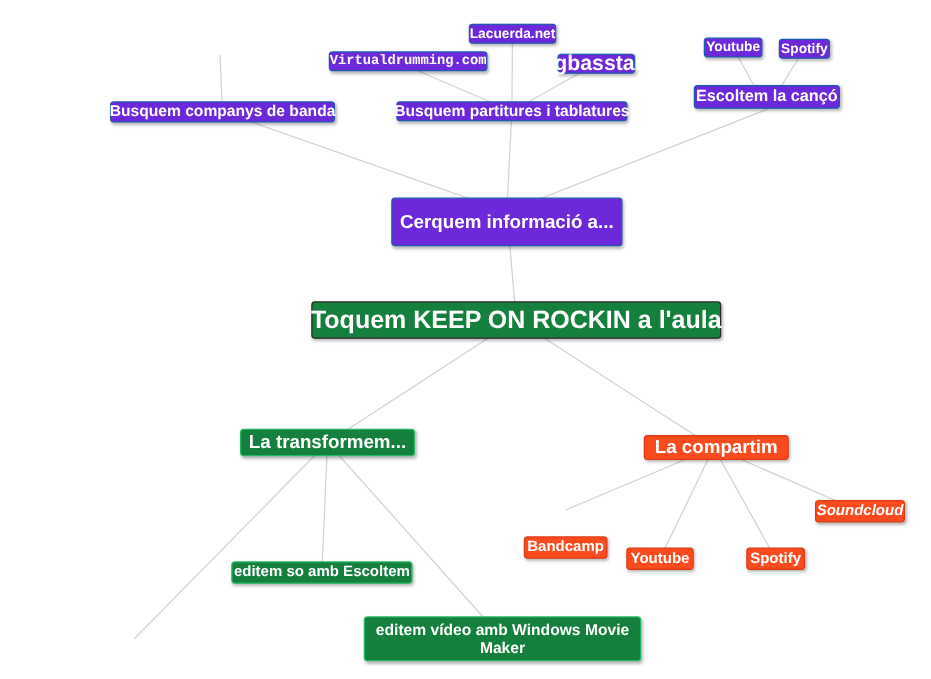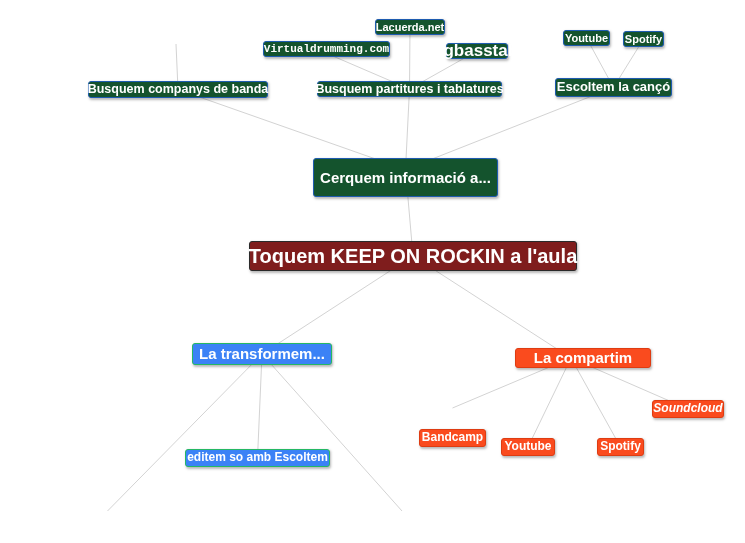--- a/index.html
+++ b/index.html
@@ -19,24 +19,24 @@
     font-weight:bold;
     text-align:center;
     white-space:nowrap;
     border-radius:3px;
     border:1px solid transparent;
     box-shadow:1px 1.5px 2.5px rgba(0,0,0,0.28);
     cursor:pointer;
     line-height:1.15;
   }
   .node.multiline{white-space:normal;}
-  .node.blue {background:#14532d;border-color:#1E5BB0;}
-  .node.green{background:#3b82f6;border-color:#25B864;}
+  .node.blue {background:#6d28d9;border-color:#1E5BB0;}
+  .node.green{background:#15803d;border-color:#25B864;}
   .node.red  {background:#FA4B1E;border-color:#DE3C12;}
-  .node.dark {background:#7f1d1d;border-color:#2A2A2A;}
+  .node.dark {background:#15803d;border-color:#2A2A2A;}
 </style>
 </head>
 <body>
 
 <div class="canvas">
   <svg class="edges" xmlns="http://www.w3.org/2000/svg">
       <line x1="413" y1="256" x2="405.5" y2="169.5" stroke="#D3D3D3" stroke-width="1"></line>
       <line x1="405.5" y1="169.5" x2="178" y2="89.5" stroke="#D3D3D3" stroke-width="1"></line>
       <line x1="405.5" y1="169.5" x2="409.5" y2="89" stroke="#D3D3D3" stroke-width="1"></line>
       <line x1="405.5" y1="169.5" x2="613.5" y2="87.5" stroke="#D3D3D3" stroke-width="1"></line>
@@ -53,26 +53,27 @@
       <line x1="262" y1="354" x2="402" y2="511" stroke="#D3D3D3" stroke-width="1"></line>
       <line x1="571" y1="358" x2="452.5" y2="408" stroke="#D3D3D3" stroke-width="1"></line>
       <line x1="571" y1="358" x2="528" y2="447" stroke="#D3D3D3" stroke-width="1"></line>
       <line x1="571" y1="358" x2="620.5" y2="447" stroke="#D3D3D3" stroke-width="1"></line>
       <line x1="571" y1="358" x2="688" y2="409" stroke="#D3D3D3" stroke-width="1"></line>
     </svg>
 <div class="node dark" style="left: 249px; top: 241px; width: 328px; height: 30px; font-size: 20px;">Toquem KEEP ON ROCKIN a l'aula</div>
     <div class="node blue" style="left: 313px; top: 158px; width: 185px; height: 39px; font-size: 15px;">Cerquem informació a...</div>
     <div class="node blue" style="left: 88px; top: 81px; width: 180px; height: 17px; font-size: 12.5px;">Busquem companys de banda</div>
     <div class="node blue" style="left: 317px; top: 81px; width: 185px; height: 16px; font-size: 12.5px;">Busquem partitures i tablatures</div>
-    <div class="node blue" style="left: 555px; top: 78px; width: 117px; height: 19px; font-size: 13px;">Escoltem la cançó</div>
+    <div class="node blue" style="left: 555px; top: 68px; width: 117px; height: 19px; font-size: 13px;">Escoltem la cançó</div>
     <div class="node blue" style="left: 263px; top: 41px; width: 127px; height: 16px; font-size: 11px; font-family: Liberation Mono, monospace;">Virtualdrumming.com</div>
     <div class="node blue" style="left: 375px; top: 19px; width: 70px; height: 16px; font-size: 11px;">Lacuerda.net</div>
     <div class="node blue" style="left: 446px; top: 43px; width: 62px; height: 16px; font-size: 17px;">Bigbasstabs</div>
     <div class="node blue" style="left: 563px; top: 30px; width: 47px; height: 16px; font-size: 11px;">Youtube</div>
     <div class="node blue" style="left: 623px; top: 31px; width: 41px; height: 16px; font-size: 11px;">Spotify</div>
     <div class="node green" style="left: 192px; top: 343px; width: 140px; height: 22px; font-size: 15px;">La transformem...</div>
     <div class="node green" style="left: 185px; top: 449px; width: 145px; height: 18px; font-size: 12px;">editem so amb Escoltem</div>
-    <div class="node red" style="left: 515px; top: 348px; width: 136px; height: 20px; font-size: 15px;">La compartim</div>
+    <div class="node green multiline" style="left: 291px; top: 493px; width: 222px; height: 36px; font-size: 12.5px;">editem vídeo amb Windows Movie Maker</div>
+    <div class="node red" style="left: 515px; top: 348px; width: 116px; height: 20px; font-size: 15px;">La compartim</div>
     <div class="node red" style="left: 419px; top: 399px; width: 67px; height: 18px; font-size: 12px; margin-top: 30px;">Bandcamp</div>
     <div class="node red" style="left: 501px; top: 438px; width: 54px; height: 18px; font-size: 12px;">Youtube</div>
     <div class="node red" style="left: 597px; top: 438px; width: 47px; height: 18px; font-size: 12px;">Spotify</div>
     <div class="node red" style="left: 652px; top: 400px; width: 72px; height: 18px; font-size: 12px; font-style: italic;">Soundcloud</div>
   </div>
 
 </body></html>

